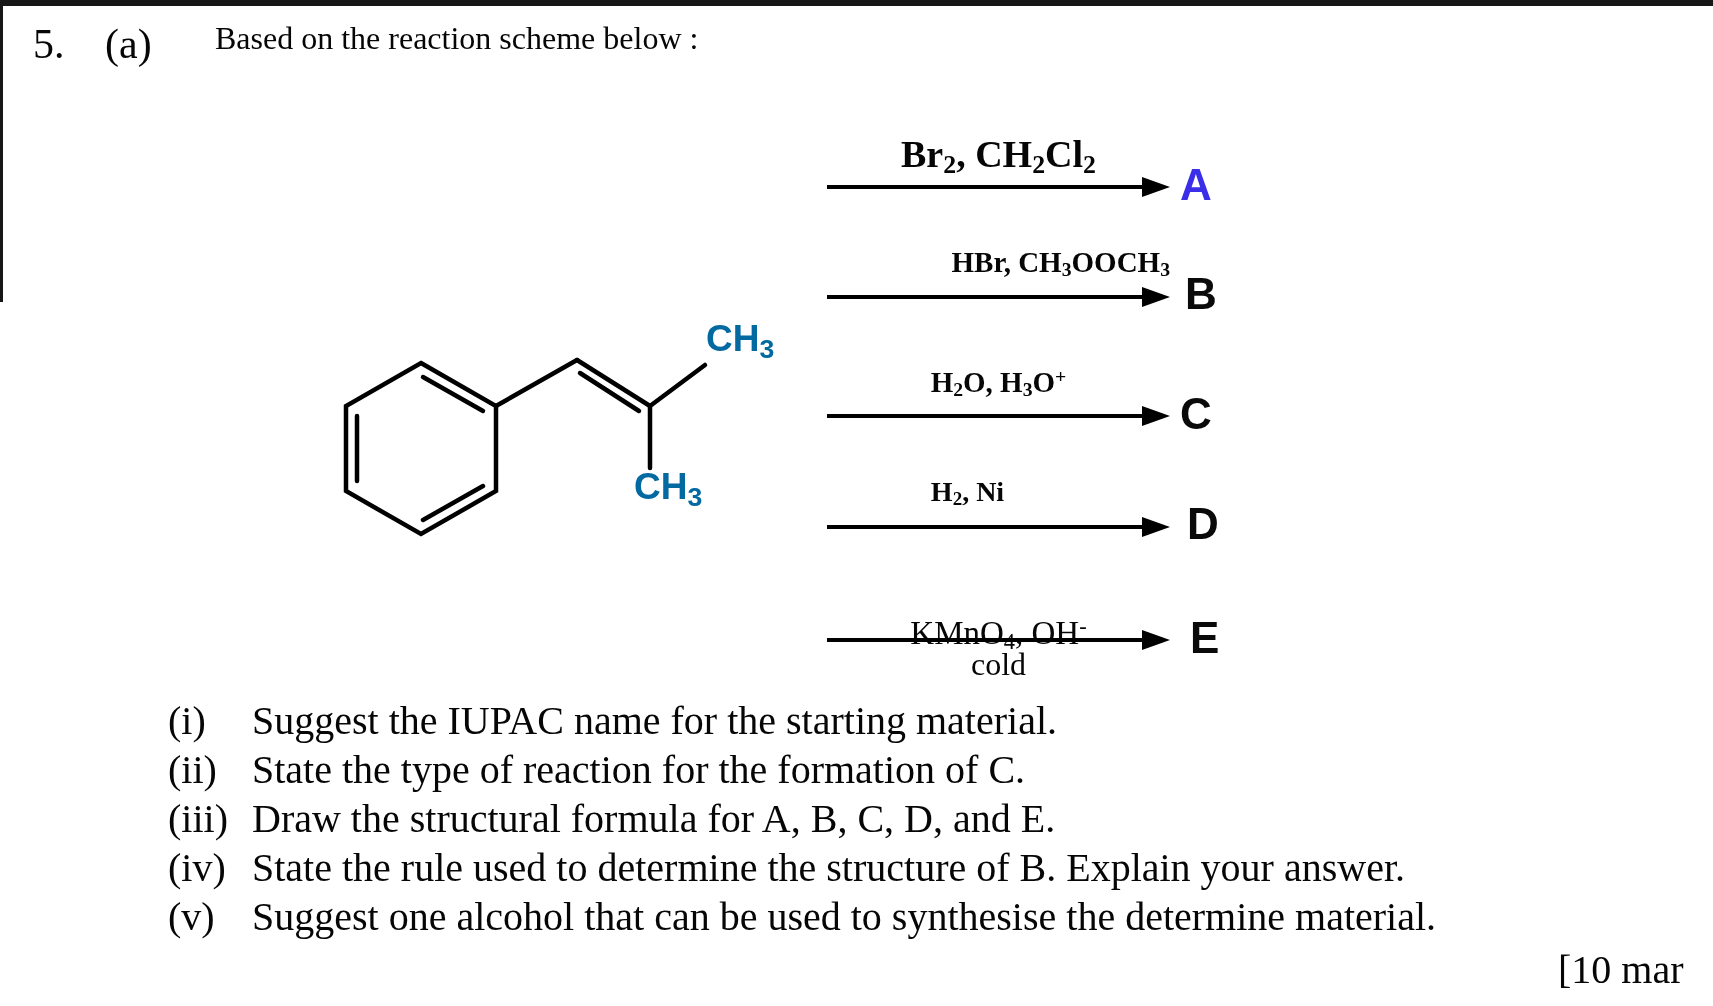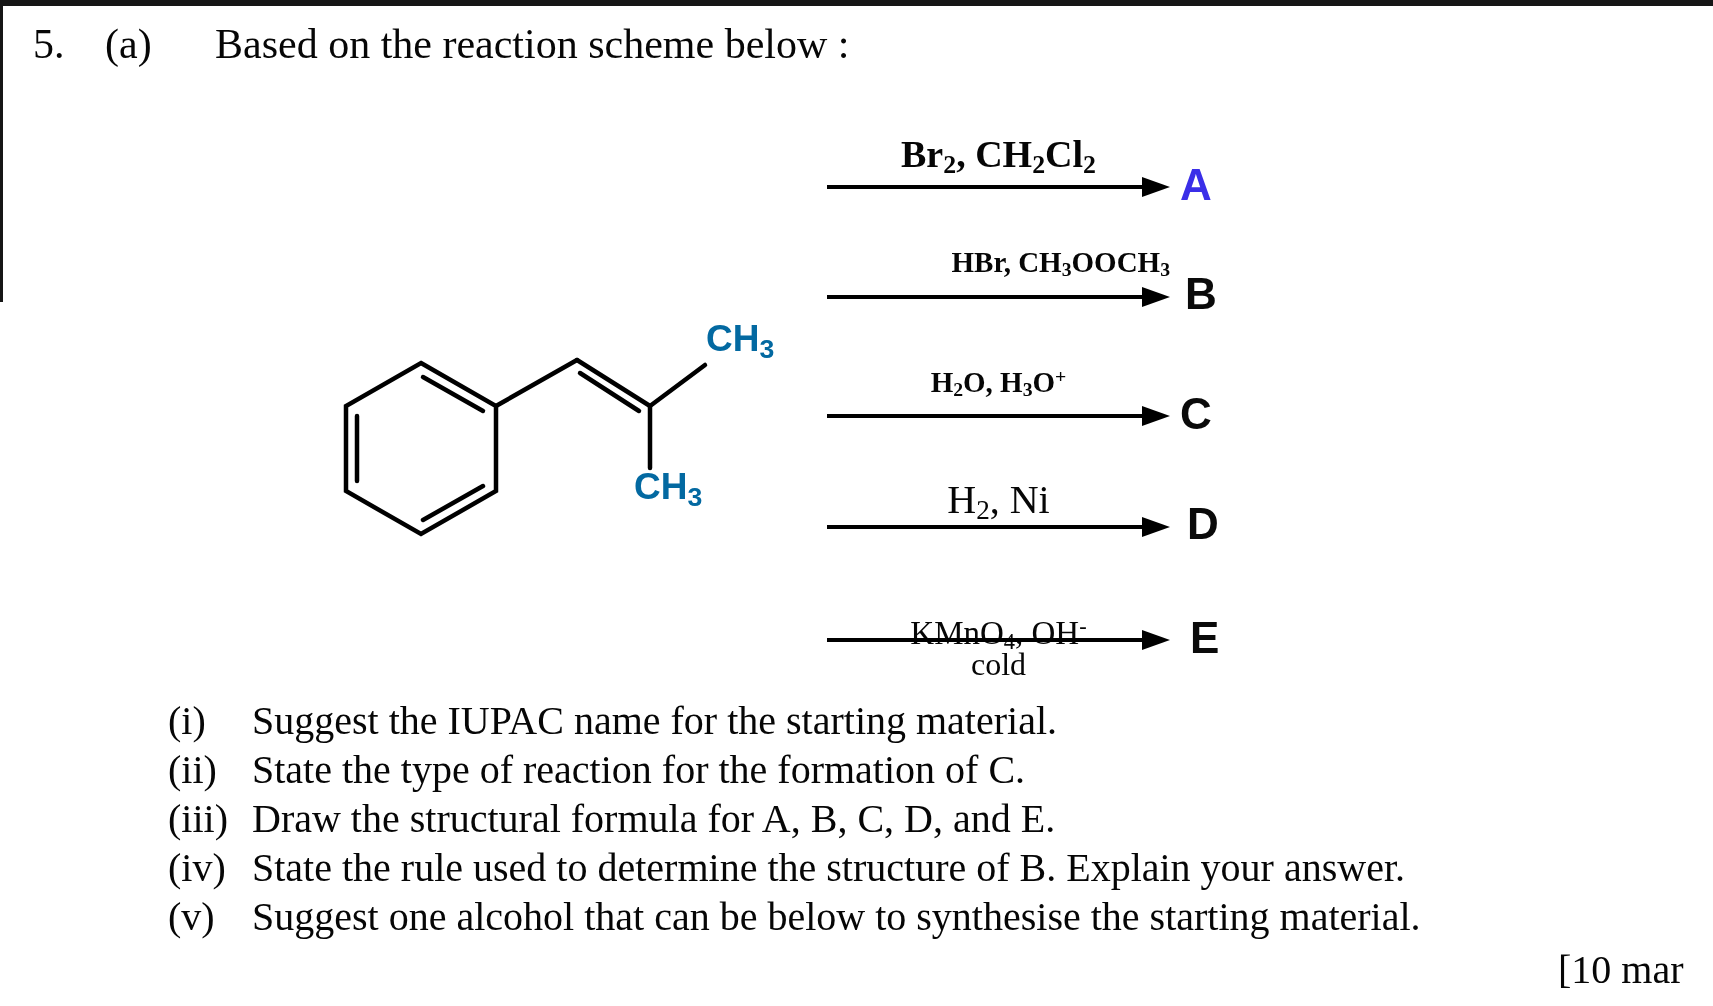--- a/index.html
+++ b/index.html
@@ -15,30 +15,30 @@
   .serif{font-family:"Liberation Serif","DejaVu Serif",serif;}
   .sans{font-family:"Liberation Sans","DejaVu Sans",sans-serif;}
 
   
   .edge-top{left:0;top:0;width:1713px;height:6px;background:#161616;}
   .edge-left{left:0;top:0;width:3px;height:302px;background:#161616;}
 
   
   .heading-num{left:33px;top:20px;font-size:42px;}
   .heading-part{left:105px;top:20px;font-size:42px;}
-  .heading-text{left:215px;top:20px;font-size:42px;text-align:right;}
+  .heading-text{left:215px;top:20px;font-size:32px;text-align:right;}
 
   
   .rx-label{width:343px;text-align:center;white-space:nowrap;}
   .rx-label sub{font-size:0.68em;position:relative;top:0.22em;vertical-align:baseline;}
   .rx-label sup{font-size:0.68em;position:relative;top:-0.45em;vertical-align:baseline;}
   .rl1{left:827px;top:132px;font-size:38px;font-weight:bold;}
   .rl2{left:827px;top:246px;font-size:29px;font-weight:bold;text-align:right;}
   .rl3{left:827px;top:366px;font-size:29px;font-weight:bold;}
-  .rl4{left:827px;top:476px;font-size:40px;}
+  .rl4{left:796px;top:476px;font-size:28px;font-weight:bold;}
   .rl5{left:827px;top:586px;font-size:33px;margin-top:29px;}
   .rl5b{left:827px;top:646px;font-size:32px;}
 
   .arrow{left:827px;width:343px;height:20px;}
   .arrow .shaft{position:absolute;left:0;right:24px;top:8px;height:4px;background:#000;}
   .arrow .head{position:absolute;right:0;top:0;width:0;height:0;
     border-left:28px solid #000;border-top:10px solid transparent;border-bottom:10px solid transparent;}
   .a1{top:177px;} .a2{top:287px;} .a3{top:406px;} .a4{top:517px;} .a5{top:630px;}
 
   .product{font-size:44px;font-weight:bold;line-height:1;}
@@ -130,15 +130,15 @@
 
 <div class="abs sq sq-label q1 serif">(i)</div>
 <div class="abs sq sq-text  q1 serif">Suggest the IUPAC name for the starting material.</div>
 <div class="abs sq sq-label q2 serif">(ii)</div>
 <div class="abs sq sq-text  q2 serif">State the type of reaction for the formation of C.</div>
 <div class="abs sq sq-label q3 serif">(iii)</div>
 <div class="abs sq sq-text  q3 serif">Draw the structural formula for A, B, C, D, and E.</div>
 <div class="abs sq sq-label q4 serif">(iv)</div>
 <div class="abs sq sq-text  q4 serif">State the rule used to determine the structure of B. Explain your answer.</div>
 <div class="abs sq sq-label q5 serif">(v)</div>
-<div class="abs sq sq-text  q5 serif">Suggest one alcohol that can be below to synthesise the starting material.</div>
+<div class="abs sq sq-text  q5 serif">Suggest one alcohol that can be used to synthesise the determine material.</div>
 
 <div class="abs marks serif">[10 mar</div>
 
 </body></html>

